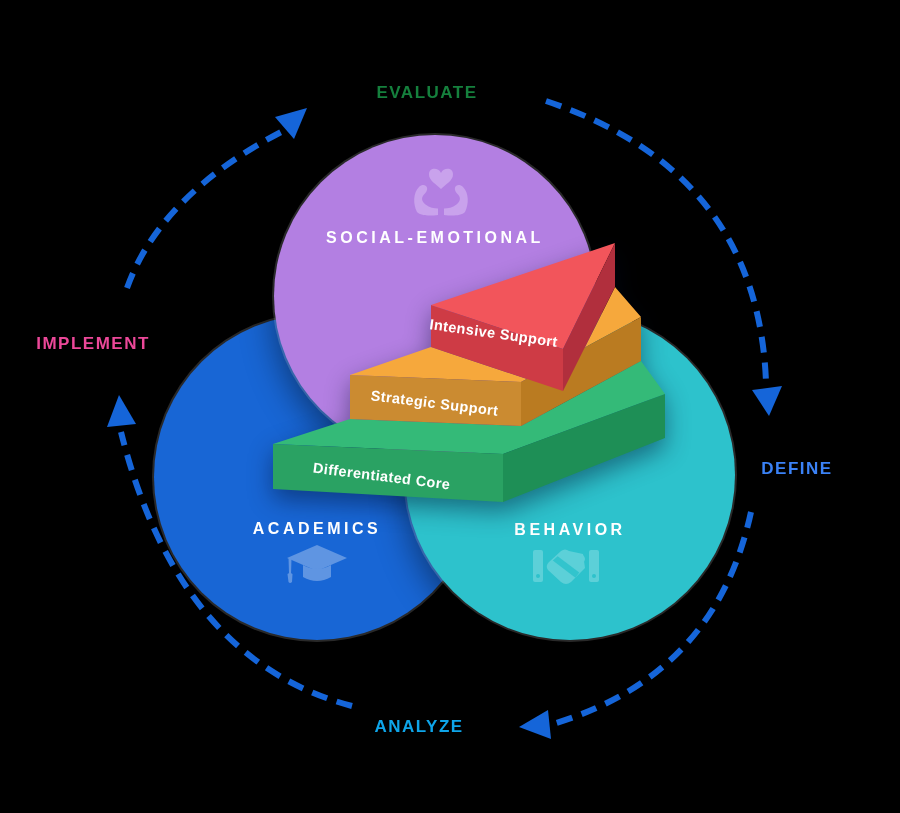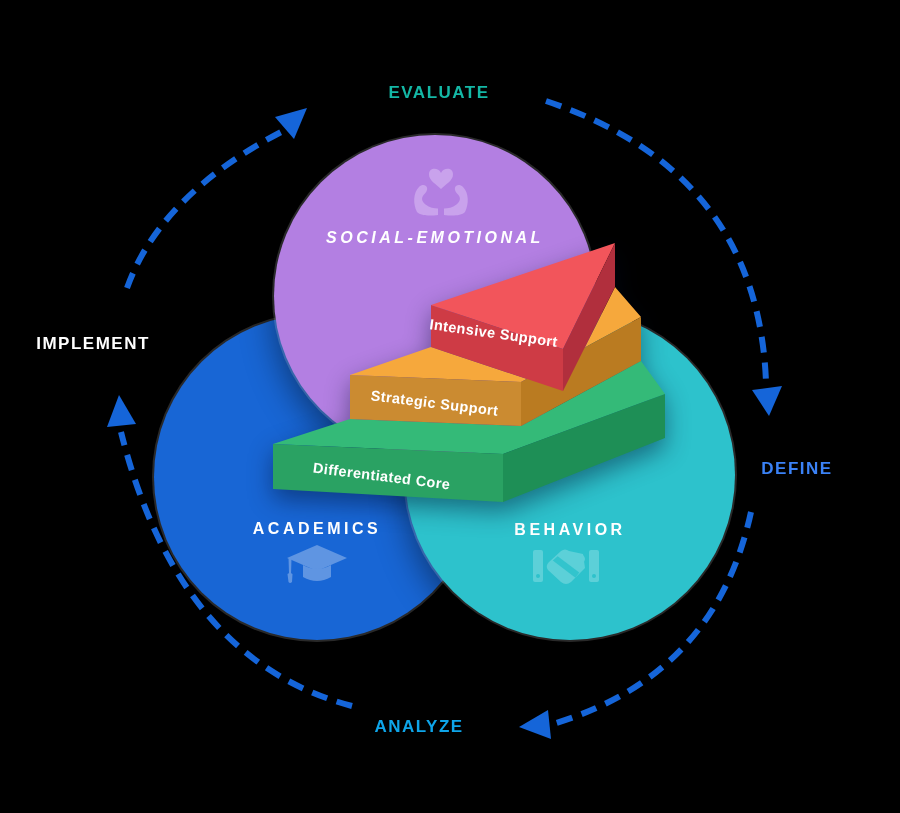--- a/index.html
+++ b/index.html
@@ -12,21 +12,21 @@
     position:absolute;border-radius:50%;
     box-shadow:0 0 0 2px rgba(255,255,255,0.16), 0 14px 34px rgba(0,0,0,0.45);
   }
   .c-academics{left:154px;top:314px;width:326px;height:326px;}
   .c-behavior{left:405px;top:310px;width:330px;height:330px;}
   .c-social{left:274px;top:135px;width:322px;height:322px;}
   .clabel{
     position:absolute;left:0;right:0;text-align:center;
     color:#ffffff;font-size:16px;font-weight:bold;letter-spacing:3.5px;white-space:nowrap;
   }
-  .c-social .clabel{top:94px;font-style:italic;}
+  .c-social .clabel{top:94px;}
   .c-academics .clabel{top:206px;}
   .c-behavior .clabel{top:211px;}
   .icon{position:absolute;}
   .icon-hands{left:136px;top:29px;}
   .icon-cap{left:130px;top:230px;}
   .icon-shake{left:126px;top:236px;}
   .overlay{position:absolute;left:0;top:0;}
   .stairs{filter:drop-shadow(0px 10px 12px rgba(0,10,40,0.45));}
   .stair-label{
     fill:#ffffff;font-size:14.5px;font-weight:bold;letter-spacing:0.4px;
@@ -114,17 +114,17 @@
       <polygon points="431,305 615,243 563,349" fill="#f2555b"></polygon>
       <polygon points="563,349 615,243 615,287 563,391" fill="#b12f3d"></polygon>
       <polygon points="431,305 563,349 563,391 431,347" fill="#ce3b45"></polygon>
 
       <text class="stair-label" text-anchor="middle" transform="translate(493,338) rotate(8)">Intensive Support</text>
       <text class="stair-label" text-anchor="middle" transform="translate(434,408) rotate(7)">Strategic Support</text>
       <text class="stair-label" text-anchor="middle" transform="translate(381,481) rotate(7)">Differentiated Core</text>
     </g>
   </svg>
 
-  <div class="cycle-label cl-evaluate" style="color: #14b8a6; margin-left: 12px;">EVALUATE</div>
+  <div class="cycle-label cl-evaluate" style="color: #15803d;">EVALUATE</div>
   <div class="cycle-label cl-define" style="color: #3b82f6;">DEFINE</div>
   <div class="cycle-label cl-analyze" style="color: #0ea5e9;">ANALYZE</div>
-  <div class="cycle-label cl-implement" style="color: #ffffff;">IMPLEMENT</div>
+  <div class="cycle-label cl-implement" style="color: #ec4899;">IMPLEMENT</div>
 </div>
 
 </body></html>

